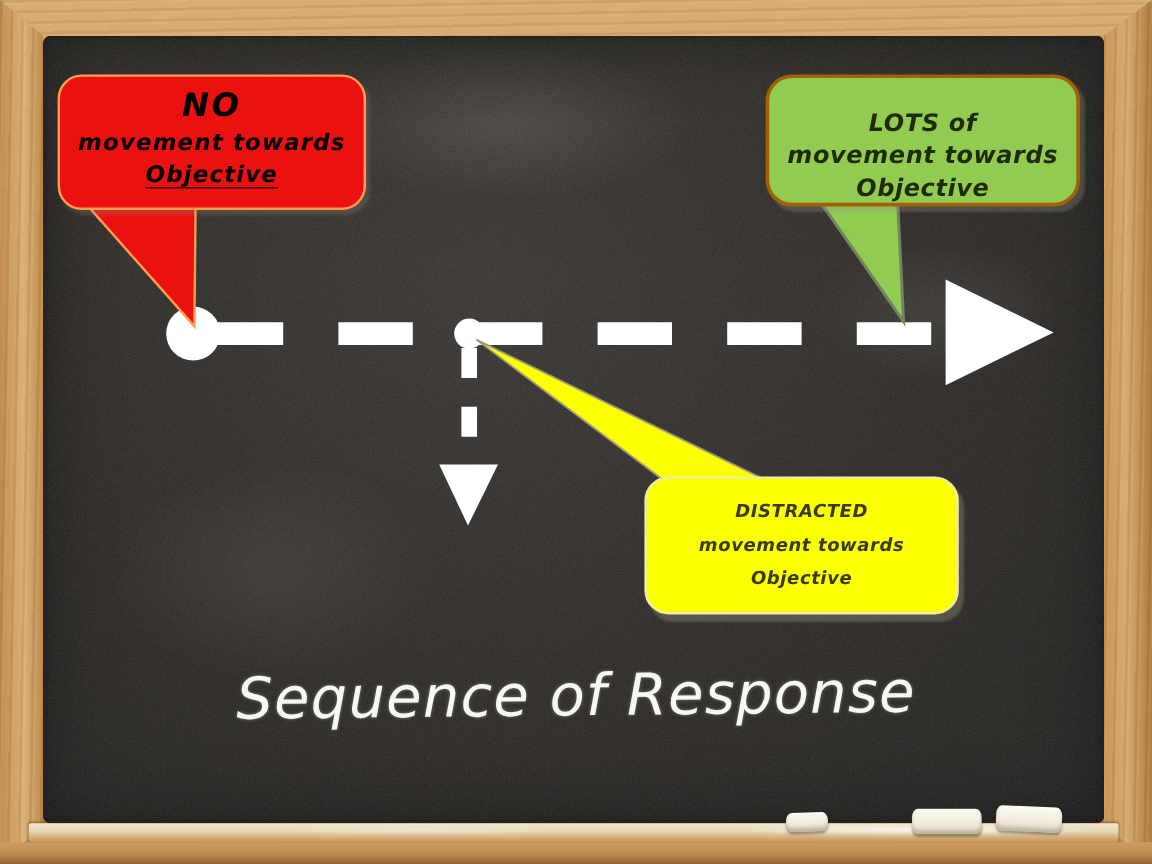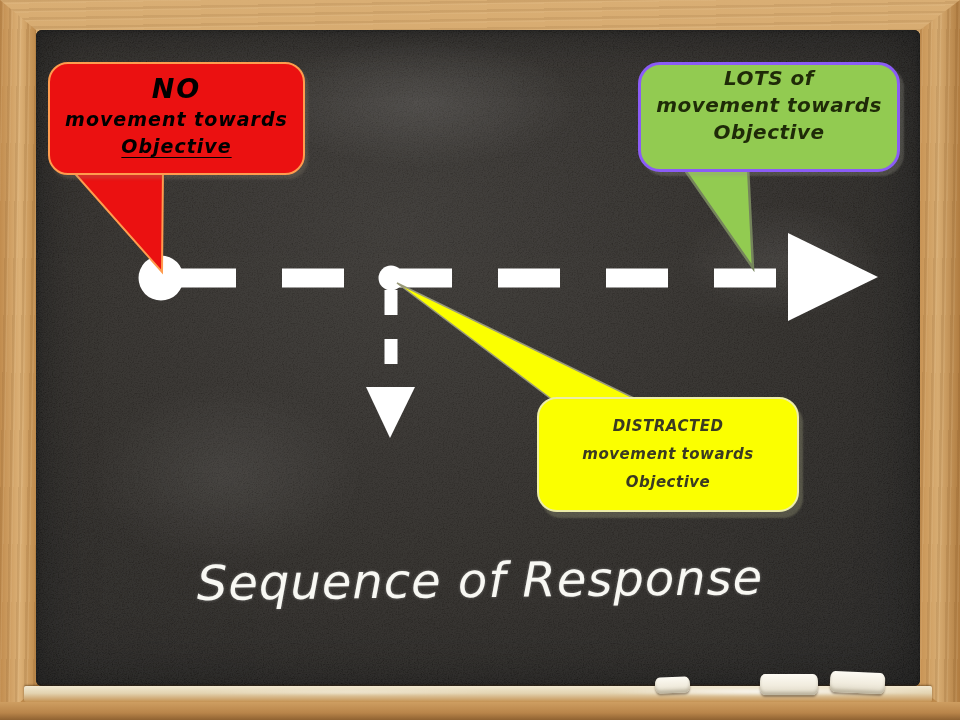--- a/index.html
+++ b/index.html
@@ -46,22 +46,22 @@
 
   
   .callout{position:absolute;z-index:5;text-align:center;font-style:italic;font-weight:bold;
     box-sizing:border-box;}
   .co-no{left:48px;top:62px;width:257px;height:113px;background:#EB1111;
     border:2px solid #FF9C4E;border-radius:20px;color:#000000;
     box-shadow:3px 4px 3px rgba(150,140,120,0.25);padding-top:7px;}
   .co-no .c-head{font-size:27px;line-height:35px;letter-spacing:2px;}
   .co-no .c-line{font-size:19px;line-height:27px;letter-spacing:1px;}
   .co-lots{left:638px;top:62px;width:262px;height:110px;background:#92CB51;
-    border:3px solid #8b5cf6;border-radius:22px;color:#1F2B08;
-    box-shadow:4px 4px 2px rgba(150,150,135,0.30);padding-top:0;}
+    border:3px solid #a16207;border-radius:22px;color:#1F2B08;
+    box-shadow:4px 4px 2px rgba(150,150,135,0.30);padding-top:24px;}
   .co-lots .c-head,.co-lots .c-line{font-size:20px;line-height:27px;letter-spacing:0.5px;}
   .co-distracted{left:537px;top:397px;width:262px;height:115px;background:#FBFF00;
     border:2px solid #EDEDA8;border-radius:20px;color:#3A3A22;
     box-shadow:4px 6px 2px rgba(130,130,105,0.45);padding-top:13px;}
   .co-distracted .c-head,.co-distracted .c-line{font-size:15px;line-height:28px;letter-spacing:0.5px;}
   .u{text-decoration:underline;text-underline-offset:4px;}
 
   
   .tray-top{position:absolute;left:24px;top:686px;width:908px;height:16px;z-index:6;
     background:linear-gradient(180deg,#F2E9D2 0%,#E3D3B0 45%,#C49253 100%);

